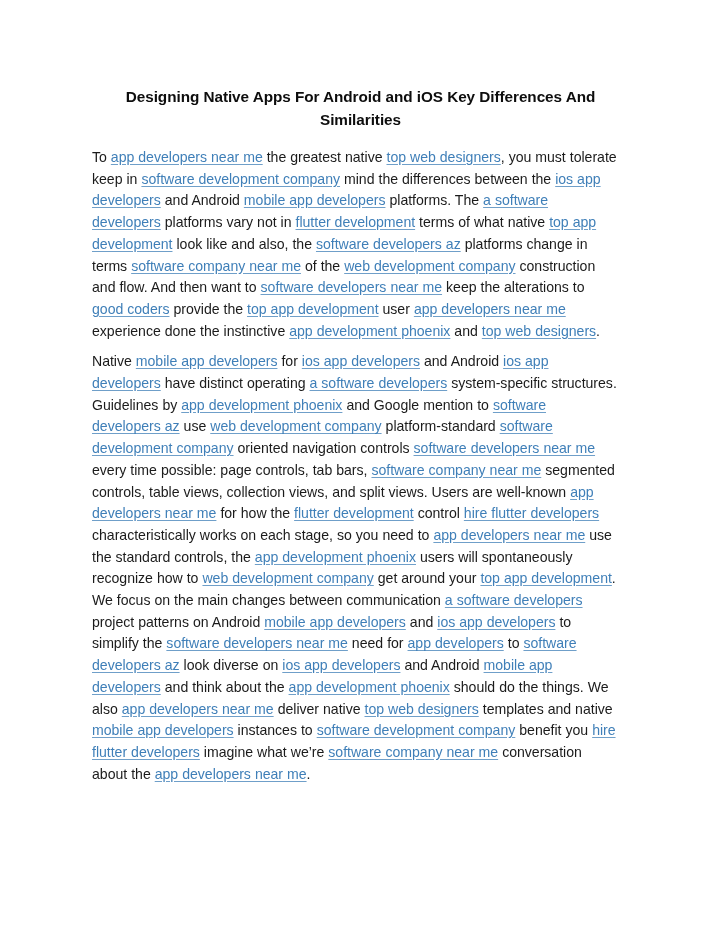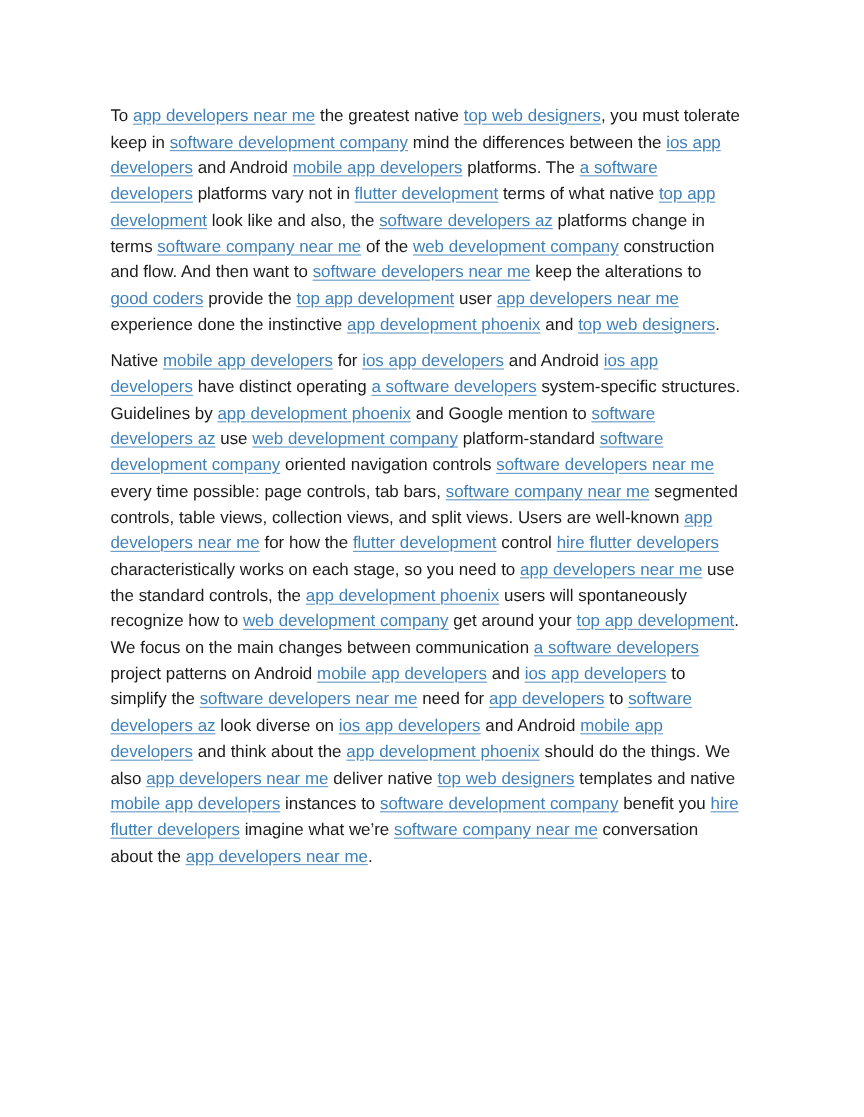--- a/index.html
+++ b/index.html
@@ -54,19 +54,20 @@
     text-underline-offset: 1.5px;
     cursor: pointer;
   }
 </style>
 </head>
 <body>
 
 <div class="page">
   <div class="content">
 
+    <h1 class="doc-title">Designing Native Apps For Android and iOS Key Differences And Similarities</h1>
 
     <p class="para">To <a class="lnk">app developers near me</a> the greatest native <a class="lnk">top web designers</a>, you must tolerate keep in <a class="lnk">software development company</a> mind the differences between the <a class="lnk">ios app developers</a> and Android <a class="lnk">mobile app developers</a> platforms. The <a class="lnk">a software developers</a> platforms vary not in <a class="lnk">flutter development</a> terms of what native <a class="lnk">top app development</a> look like and also, the <a class="lnk">software developers az</a> platforms change in terms <a class="lnk">software company near me</a> of the <a class="lnk">web development company</a> construction and flow. And then want to <a class="lnk">software developers near me</a> keep the alterations to <a class="lnk">good coders</a> provide the <a class="lnk">top app development</a> user <a class="lnk">app developers near me</a> experience done the instinctive <a class="lnk">app development phoenix</a> and <a class="lnk">top web designers</a>.</p>
 
     <p class="para">Native <a class="lnk">mobile app developers</a> for <a class="lnk">ios app developers</a> and Android <a class="lnk">ios app developers</a> have distinct operating <a class="lnk">a software developers</a> system-specific structures. Guidelines by <a class="lnk">app development phoenix</a> and Google mention to <a class="lnk">software developers az</a> use <a class="lnk">web development company</a> platform-standard <a class="lnk">software development company</a> oriented navigation controls <a class="lnk">software developers near me</a> every time possible: page controls, tab bars, <a class="lnk">software company near me</a> segmented controls, table views, collection views, and split views. Users are well-known <a class="lnk">app developers near me</a> for how the <a class="lnk">flutter development</a> control <a class="lnk">hire flutter developers</a> characteristically works on each stage, so you need to <a class="lnk">app developers near me</a> use the standard controls, the <a class="lnk">app development phoenix</a> users will spontaneously recognize how to <a class="lnk">web development company</a> get around your <a class="lnk">top app development</a>. We focus on the main changes between communication <a class="lnk">a software developers</a> project patterns on Android <a class="lnk">mobile app developers</a> and <a class="lnk">ios app developers</a> to simplify the <a class="lnk">software developers near me</a> need for <a class="lnk">app developers</a> to <a class="lnk">software developers az</a> look diverse on <a class="lnk">ios app developers</a> and Android <a class="lnk">mobile app developers</a> and think about the <a class="lnk">app development phoenix</a> should do the things. We also <a class="lnk">app developers near me</a> deliver native <a class="lnk">top web designers</a> templates and native <a class="lnk">mobile app developers</a> instances to <a class="lnk">software development company</a> benefit you <a class="lnk">hire flutter developers</a> imagine what we’re <a class="lnk">software company near me</a> conversation about the <a class="lnk">app developers near me</a>.</p>
 
   </div>
 </div>
 
 </body></html>

